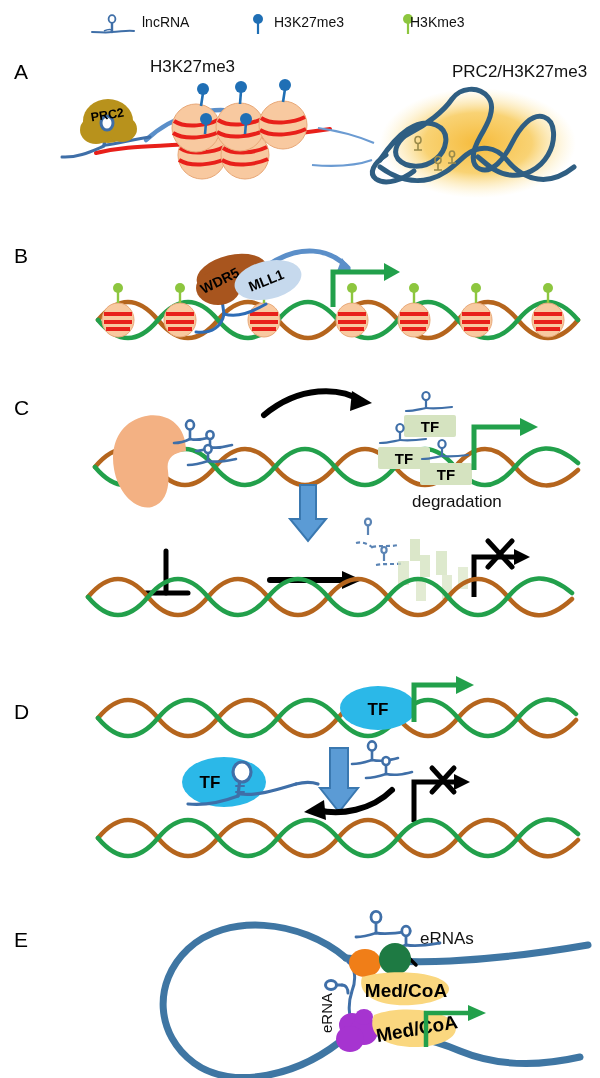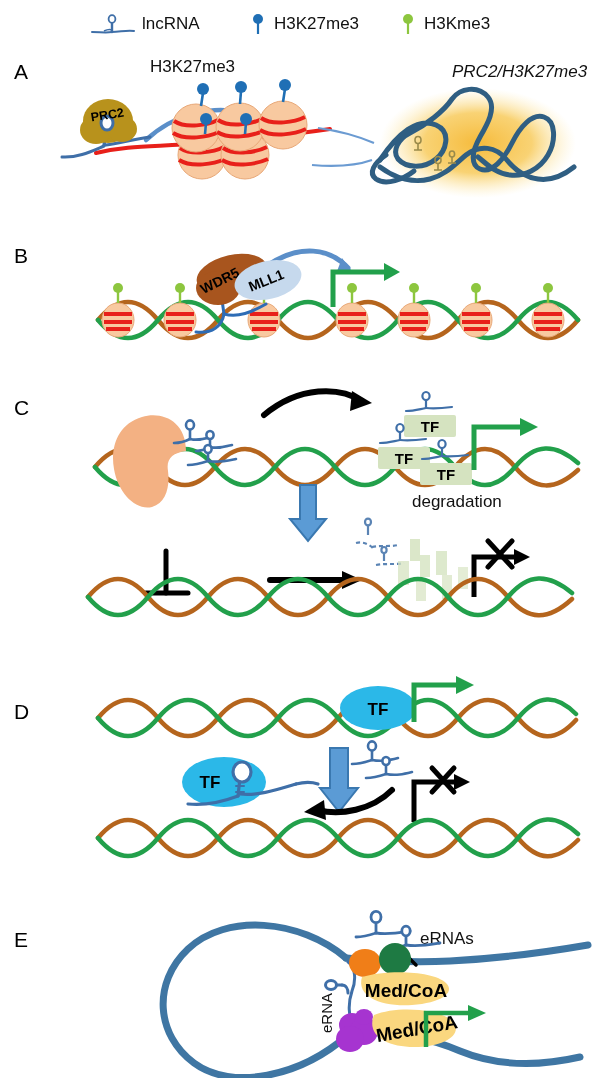--- a/index.html
+++ b/index.html
@@ -1,21 +1,21 @@
 <!DOCTYPE html>
 <html><head>
 <meta charset="utf-8">
 <style>
   html,body{margin:0;padding:0;background:#fff;}
   body{width:600px;height:1078px;position:relative;overflow:hidden;
        font-family:"Liberation Sans",sans-serif;color:#111;}
   .abs{position:absolute;}
   .panel-letter{font-size:21px;color:#000;font-family:"Liberation Sans",sans-serif;}
   .lbl{font-size:17px;color:#111;white-space:nowrap;}
-  .legend-txt{font-size:17px;color:#111;white-space:nowrap;}
+  .legend-txt{font-size:14px;color:#111;white-space:nowrap;}
   svg{display:block;overflow:visible;}
   .blobtxt{font-family:"Liberation Sans",sans-serif;font-weight:bold;fill:#000;}
 </style>
 </head>
 <body>
 
 <div class="abs" style="left:90px;top:10px;width:480px;height:34px;">
   <svg width="480" height="34" viewBox="0 0 480 34">
 
     <g>
@@ -31,28 +31,28 @@
       <circle cx="168" cy="9" r="5" fill="#1F6FB5"></circle>
     </g>
 
     <g>
       <path d="M318 24 L318 13" stroke="#8DC63F" stroke-width="2.2"></path>
       <circle cx="318" cy="9" r="5" fill="#8DC63F"></circle>
     </g>
   </svg>
   <span class="legend-txt abs" style="left:52px;top:4px;">lncRNA</span>
   <span class="legend-txt abs" style="left:184px;top:4px;">H3K27me3</span>
-  <span class="legend-txt abs" style="left:334px;top:4px;">H3Kme3</span>
+  <span class="legend-txt abs" style="left:320px;top:4px;">H3Kme3</span>
 </div>
 
 <div class="panel-letter abs" style="left:14px;top:60px;">A</div>
 
 <div class="lbl abs" style="left:150px;top:57px;">H3K27me3</div>
 
-<div class="lbl abs" style="left:452px;top:62px;font-style:italic;">PRC2/H3K27me3</div>
+<div class="lbl abs" style="left:452px;top:62px;">PRC2/H3K27me3</div>
 
 <div class="abs" style="left:0px;top:55px;width:600px;height:160px;">
 <svg width="600" height="160" viewBox="0 0 600 160">
   <defs>
     <radialGradient id="glowA" cx="50%" cy="50%" r="50%">
       <stop offset="0%" stop-color="#F5B731" stop-opacity="0.95"></stop>
       <stop offset="55%" stop-color="#F7C64D" stop-opacity="0.78"></stop>
       <stop offset="100%" stop-color="#FDE9A8" stop-opacity="0"></stop>
     </radialGradient>
   </defs>

